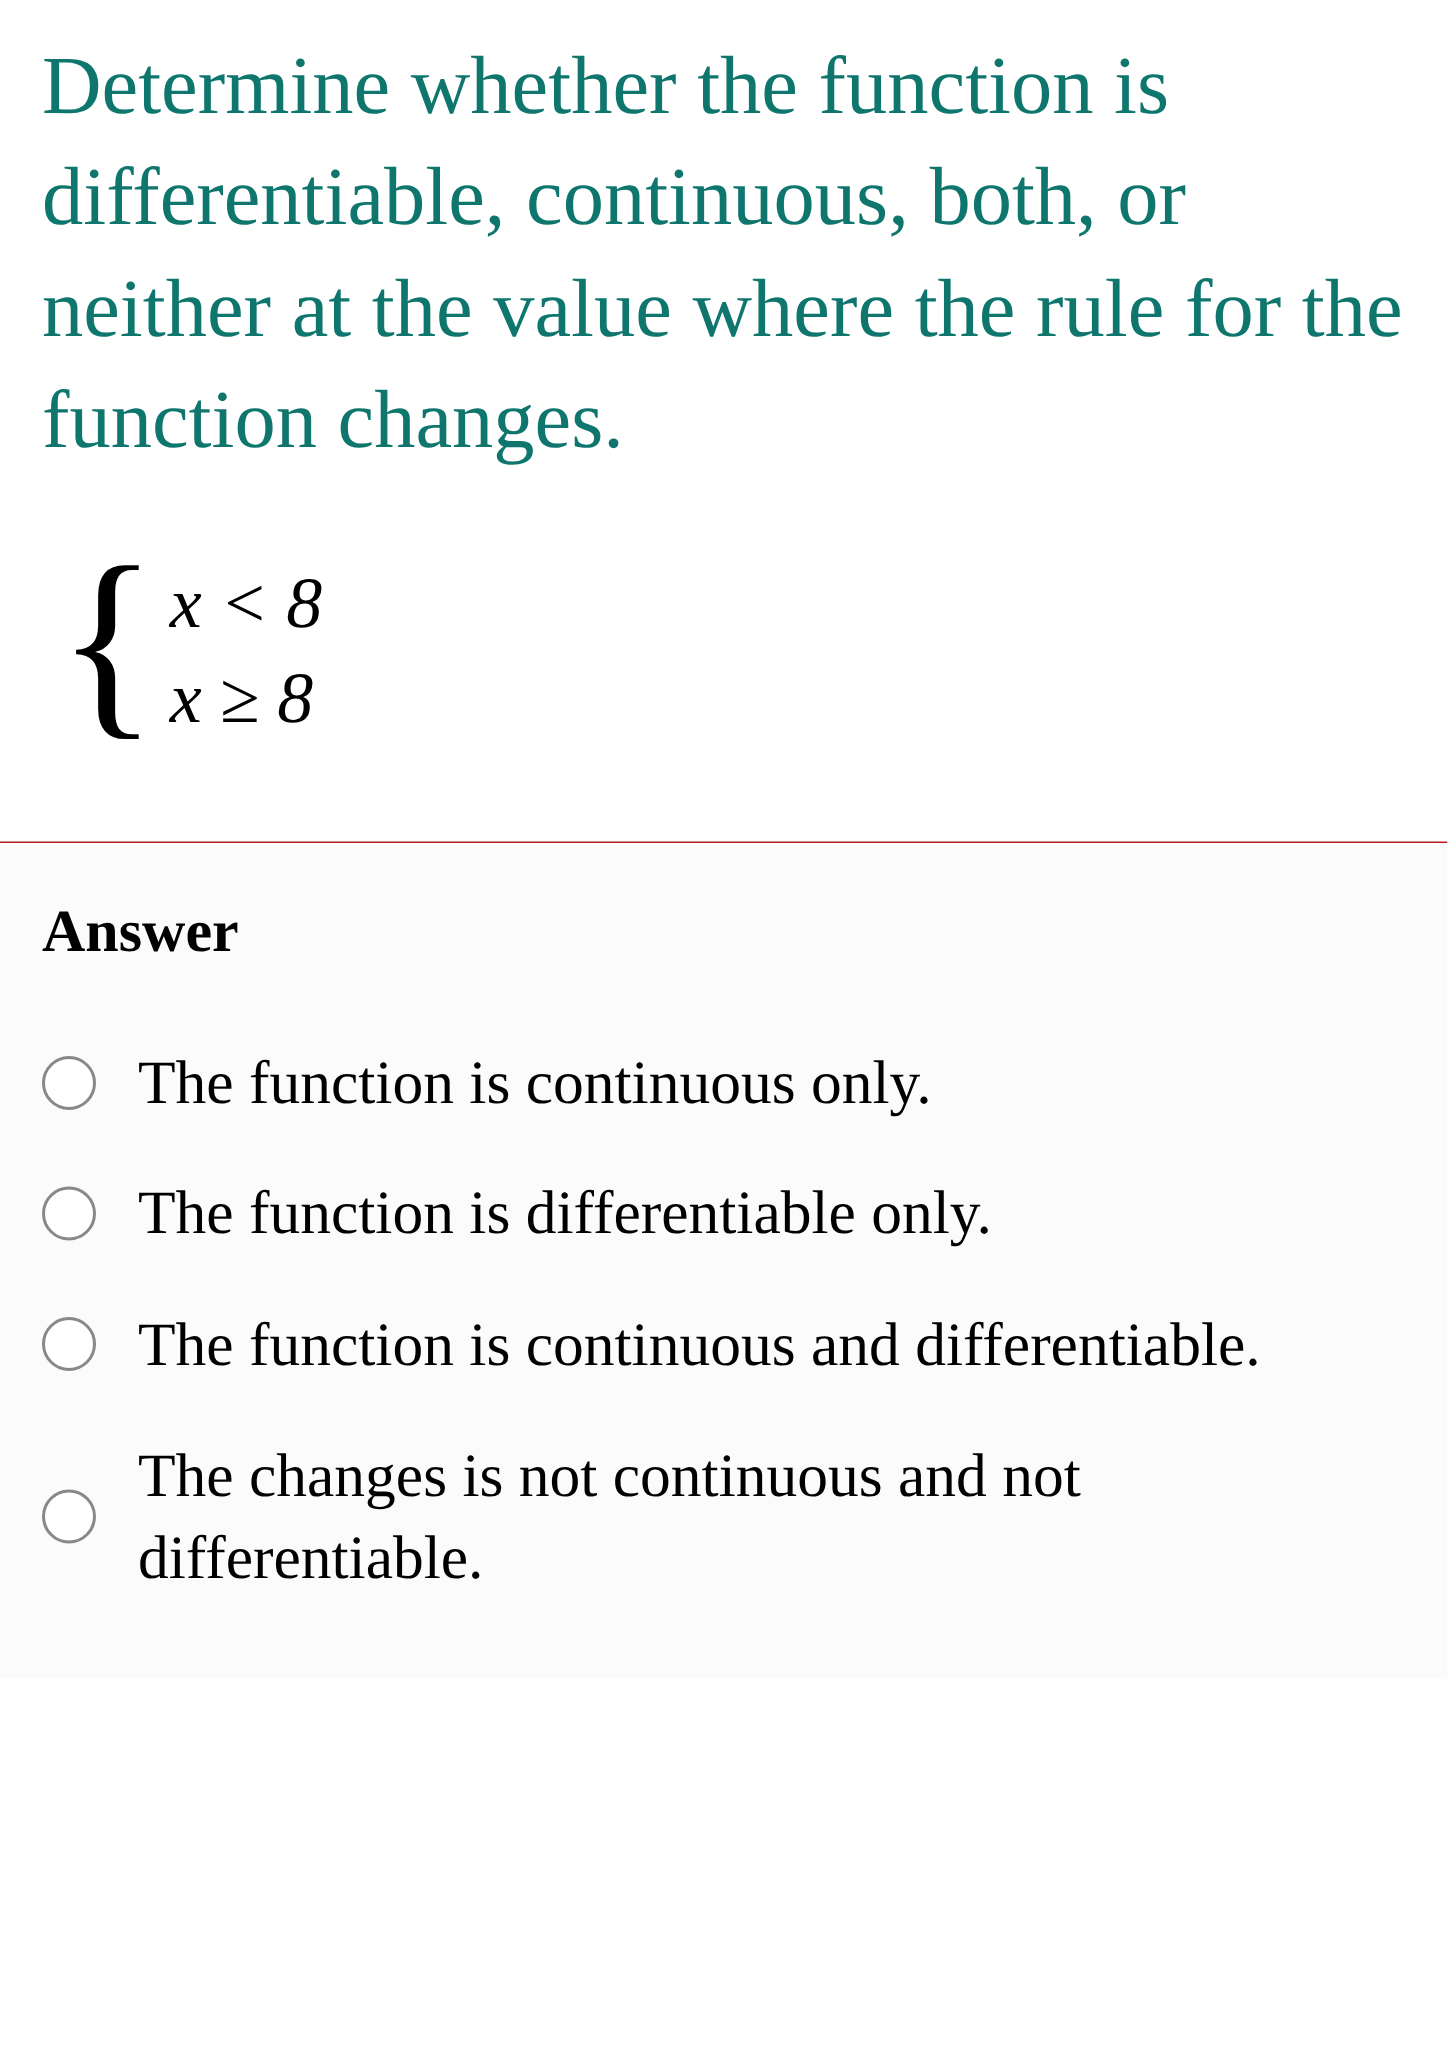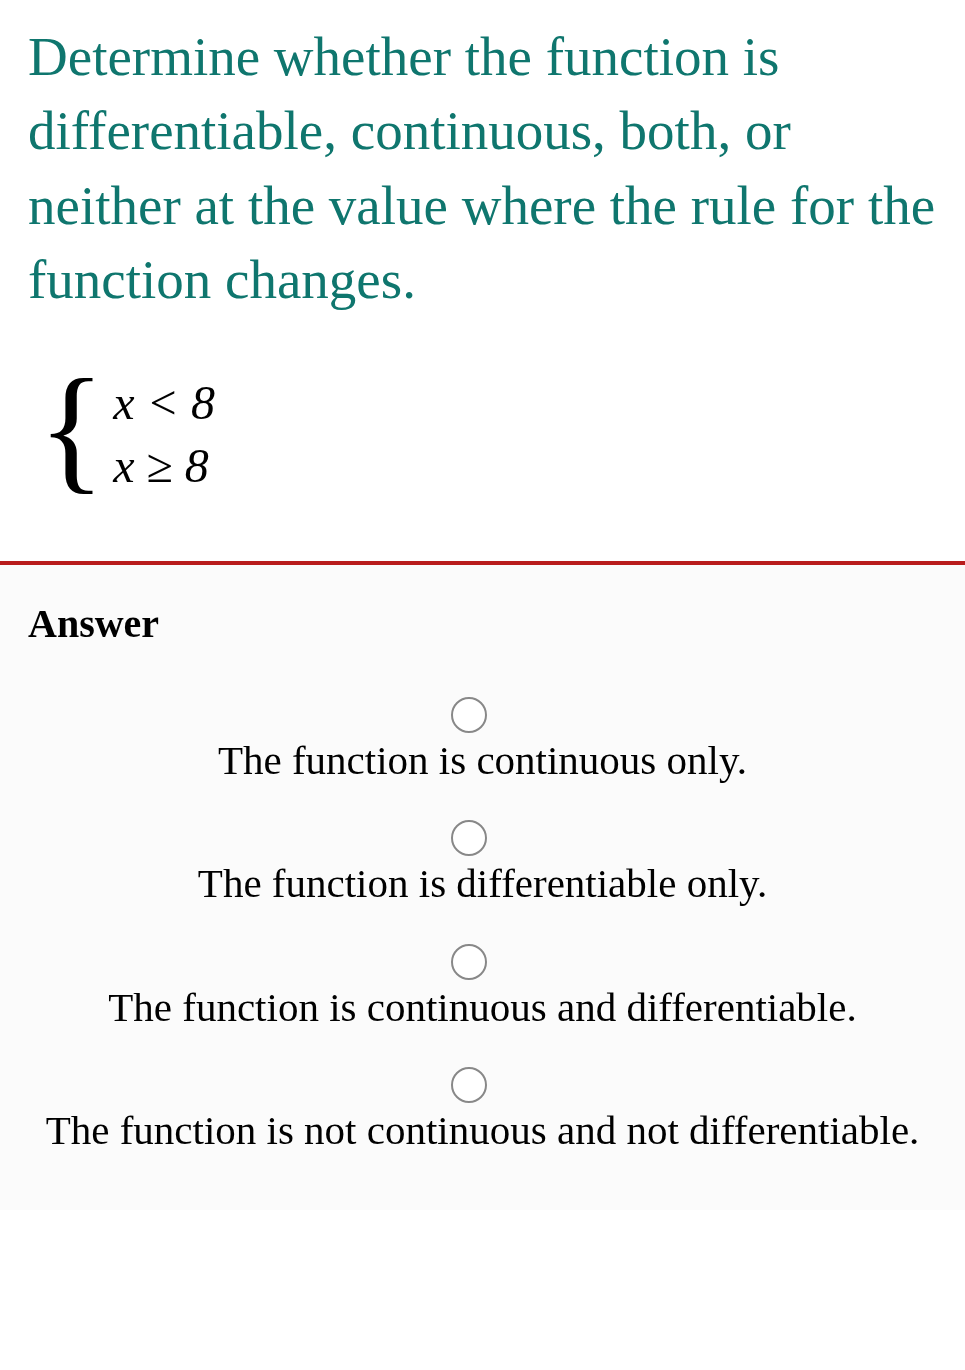--- a/index.html
+++ b/index.html
@@ -59,35 +59,34 @@
   .case-cond {
     font-style: italic;
   }
   .sup {
     font-size: 0.65em;
     vertical-align: super;
     font-style: normal;
   }
   .answer-section {
     background: #fbfbfb;
-    border-top: 4px solid #b91c1c;
+    border-top: 1px solid #b91c1c;
     margin: 4px -28px;
     padding: 35px 28px 20px 28px;
   }
   .answer-label {
     font-weight: bold;
     font-size: 40px;
     margin-bottom: 50px;
   }
   .option {
     display: flex;
     align-items: center;
     margin: 32px 0;
     cursor: pointer;
-    flex-direction: column;
   }
   .radio {
     width: 36px;
     height: 36px;
     min-width: 36px;
     border: 2px solid #888;
     border-radius: 50%;
     margin-right: 28px;
     background: #fff;
   }
@@ -136,17 +135,17 @@
       <div class="option-text">The function is differentiable only.</div>
     </div>
 
     <div class="option">
       <div class="radio"></div>
       <div class="option-text">The function is continuous and differentiable.</div>
     </div>
 
     <div class="option">
       <div class="radio"></div>
-      <div class="option-text">The function is not continuous and not differentiable.</div>
+      <div class="option-text">The changes is not continuous and not differentiable.</div>
     </div>
   </div>
 
 </div>
 
 </body></html>

